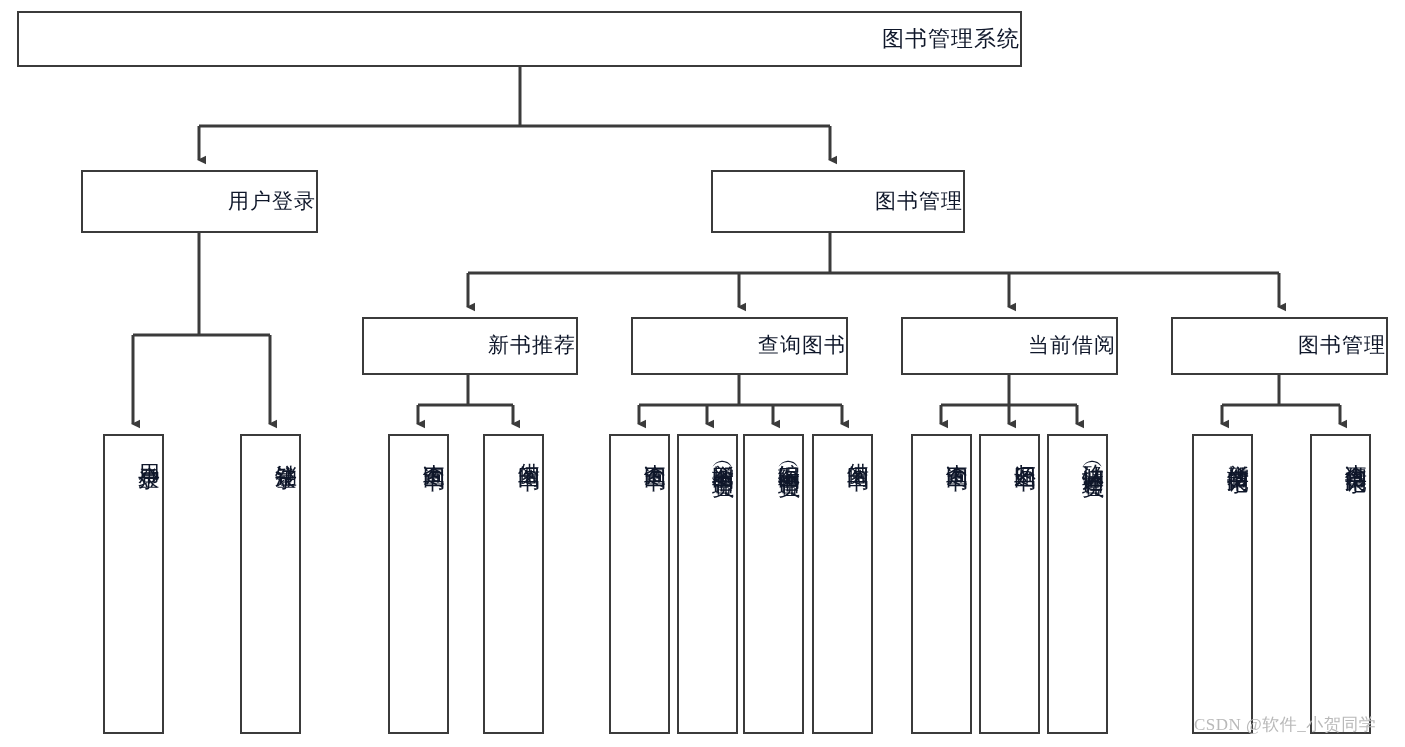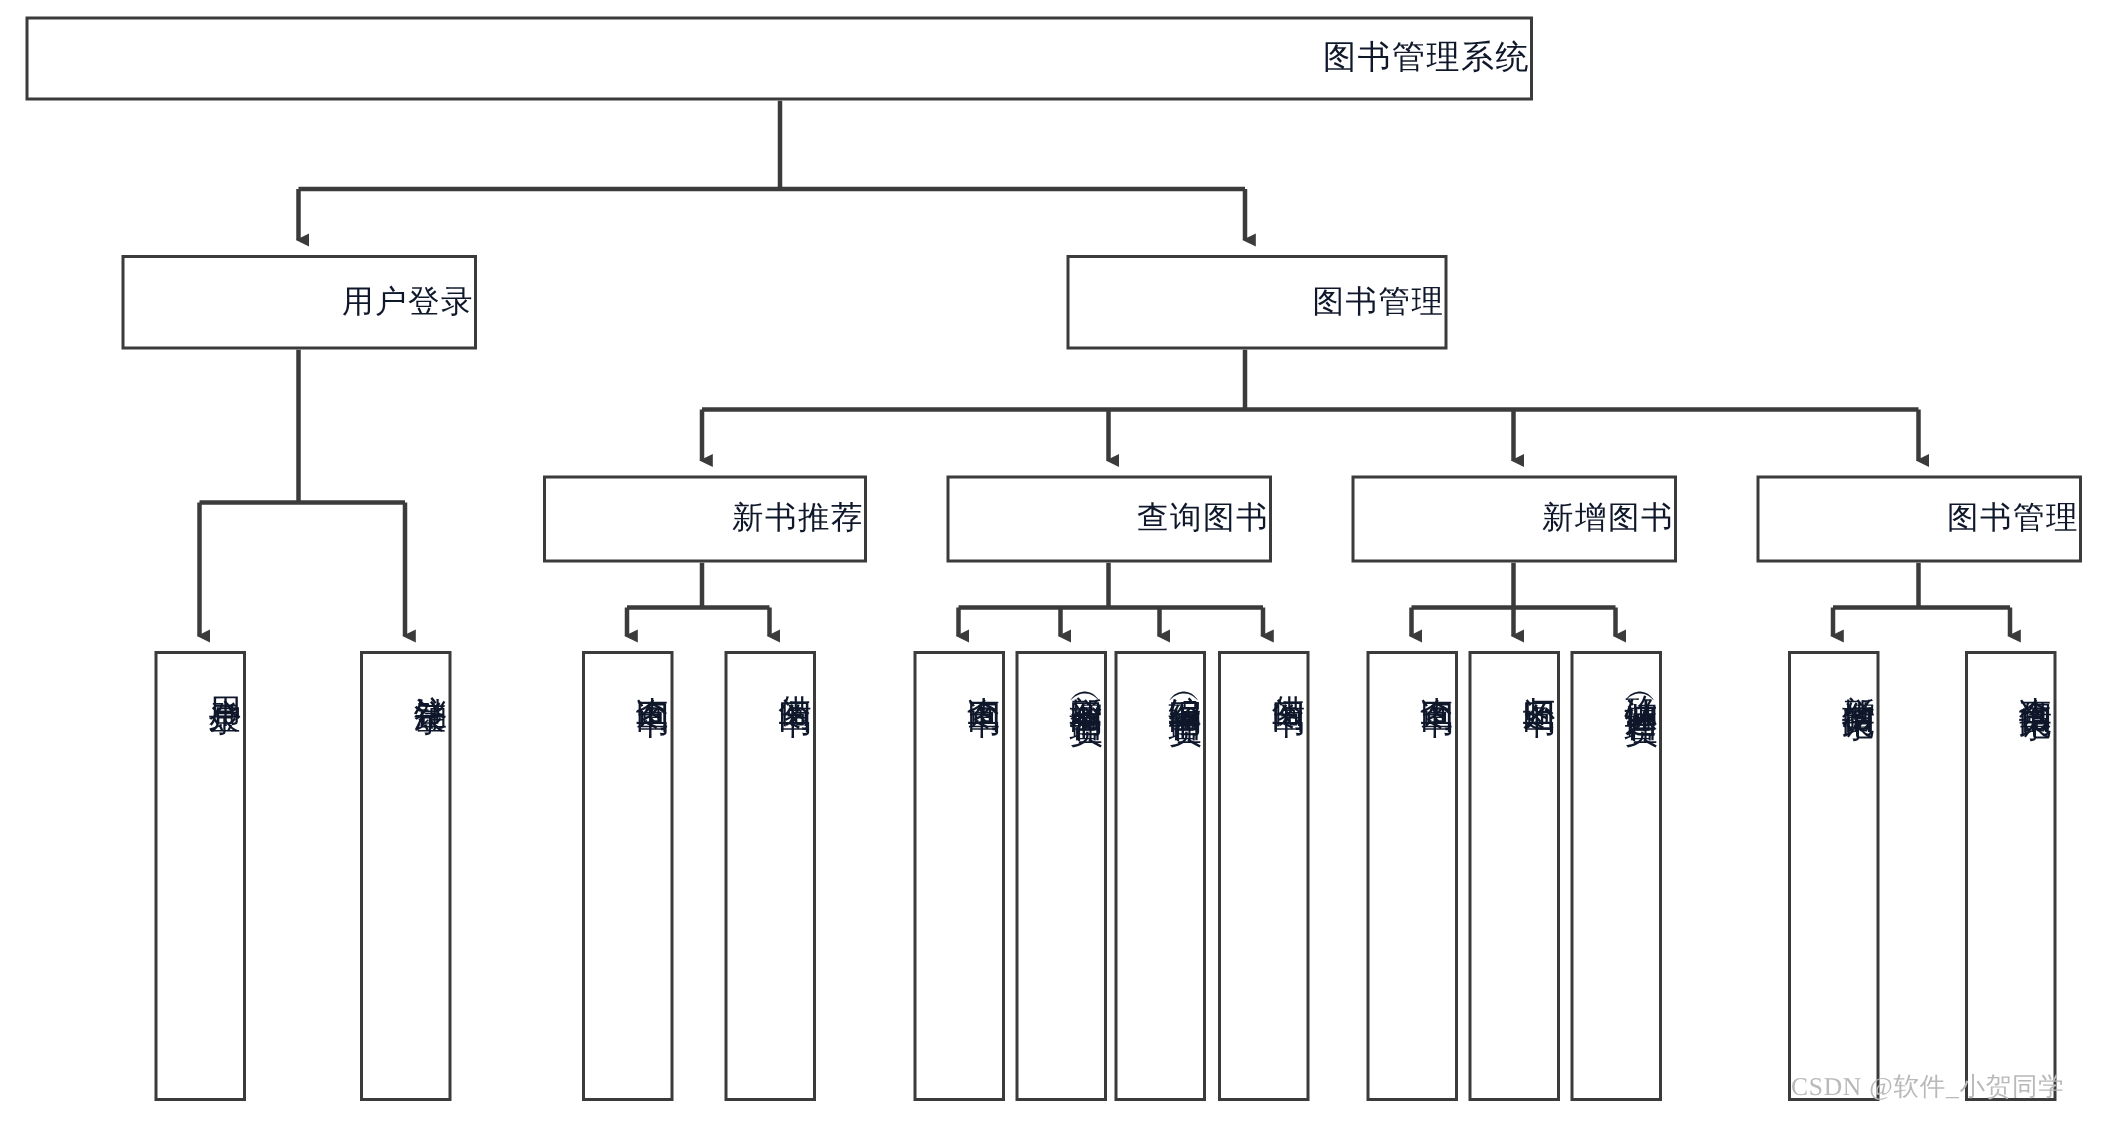--- a/index.html
+++ b/index.html
@@ -143,21 +143,21 @@
 
   <div class="node node-h" style="left:362px; top:317px; width:216px; height:58px;">
     <span class="lbl">新书推荐</span>
   </div>
 
   <div class="node node-h" style="left:631px; top:317px; width:217px; height:58px;">
     <span class="lbl">查询图书</span>
   </div>
 
   <div class="node node-h" style="left:901px; top:317px; width:217px; height:58px;">
-    <span class="lbl">新增图书</span>
+    <span class="lbl">当前借阅</span>
   </div>
 
   <div class="node node-h" style="left:1171px; top:317px; width:217px; height:58px;">
     <span class="lbl">图书管理</span>
   </div>
 
   <div class="node node-v" style="left:103px; top:434px; width:61px; height:300px;">
     <span class="lbl">用户登录</span>
   </div>
 

